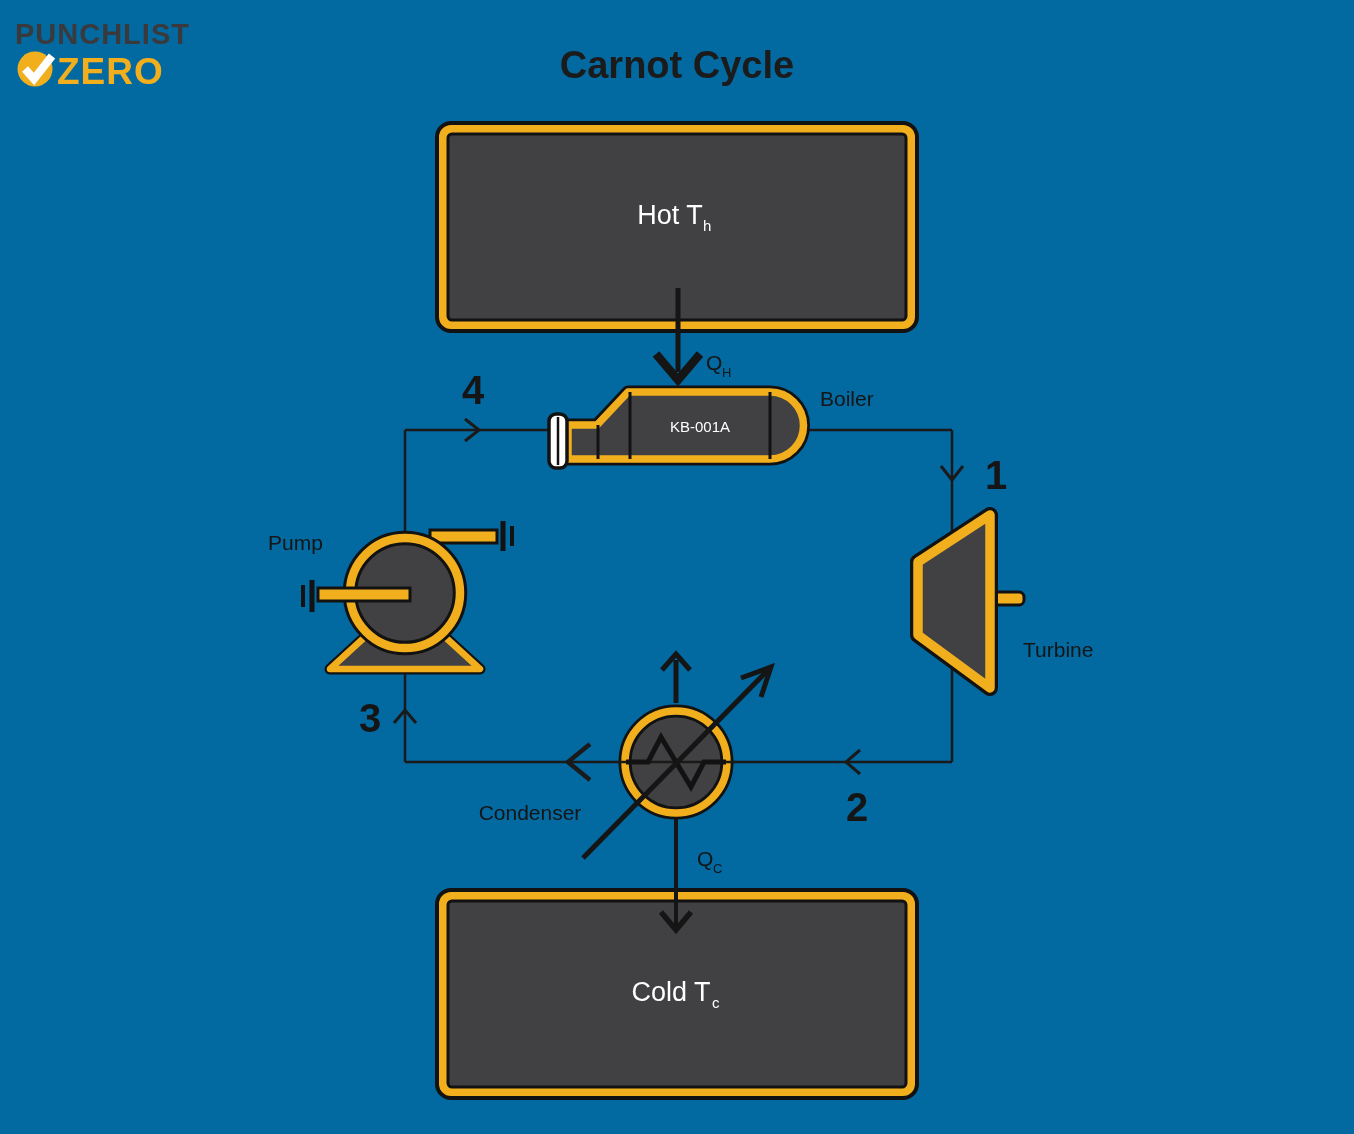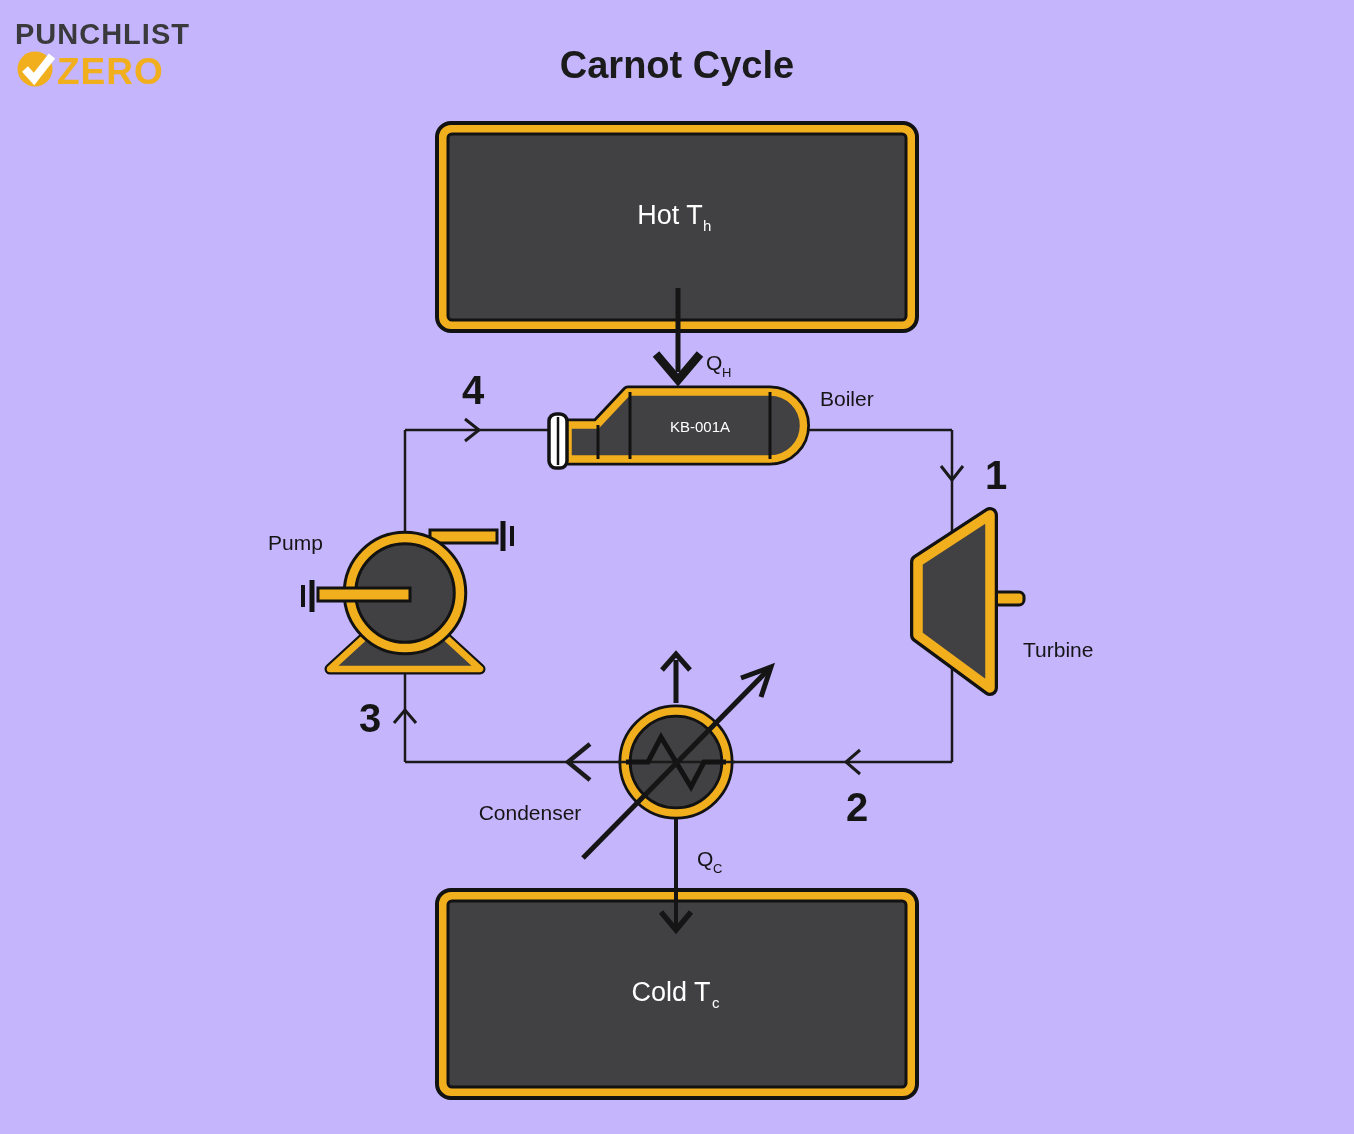--- a/index.html
+++ b/index.html
@@ -1,16 +1,16 @@
 <!DOCTYPE html>
 <html><head>
 <meta charset="utf-8">
 <style>
   html,body{margin:0;padding:0;background:#ffffff;}
-  .stage{position:relative;width:1354px;height:1134px;background:#c4b5fd;overflow:hidden;
+  .stage{position:relative;width:1354px;height:1134px;background:#0369a1;overflow:hidden;
          font-family:"Liberation Sans", sans-serif;}
   svg{display:block;}
   text{font-family:"Liberation Sans", sans-serif;fill:#151515;}
   .lbl{font-size:21px;}
   .num{font-size:40px;font-weight:700;}
   .boxlbl{font-size:27px;font-weight:500;fill:#ffffff;}
   .boxsub{font-size:15px;font-weight:500;fill:#ffffff;}
   .qlbl{font-size:21px;}
   .qsub{font-size:13px;}
   .title{font-size:38px;font-weight:700;fill:#1b1b1b;}

